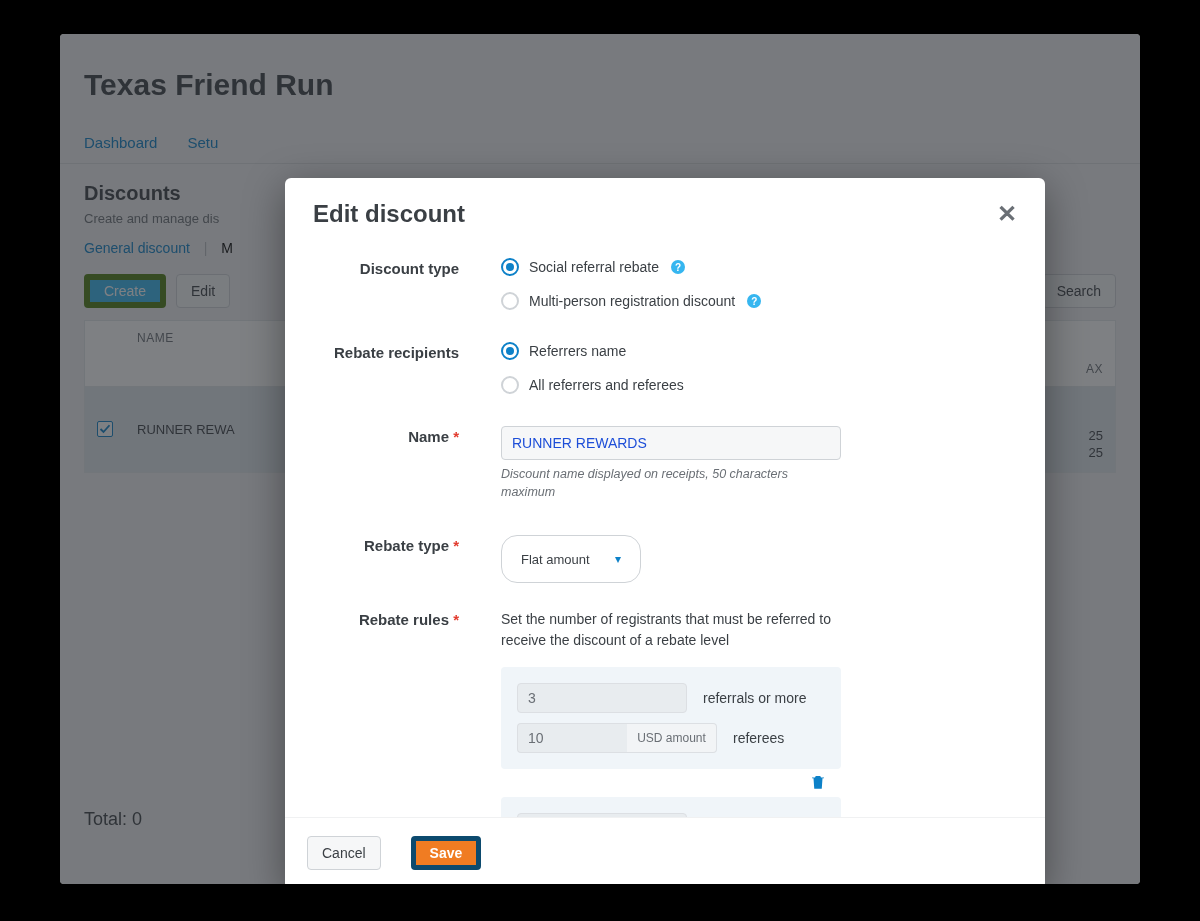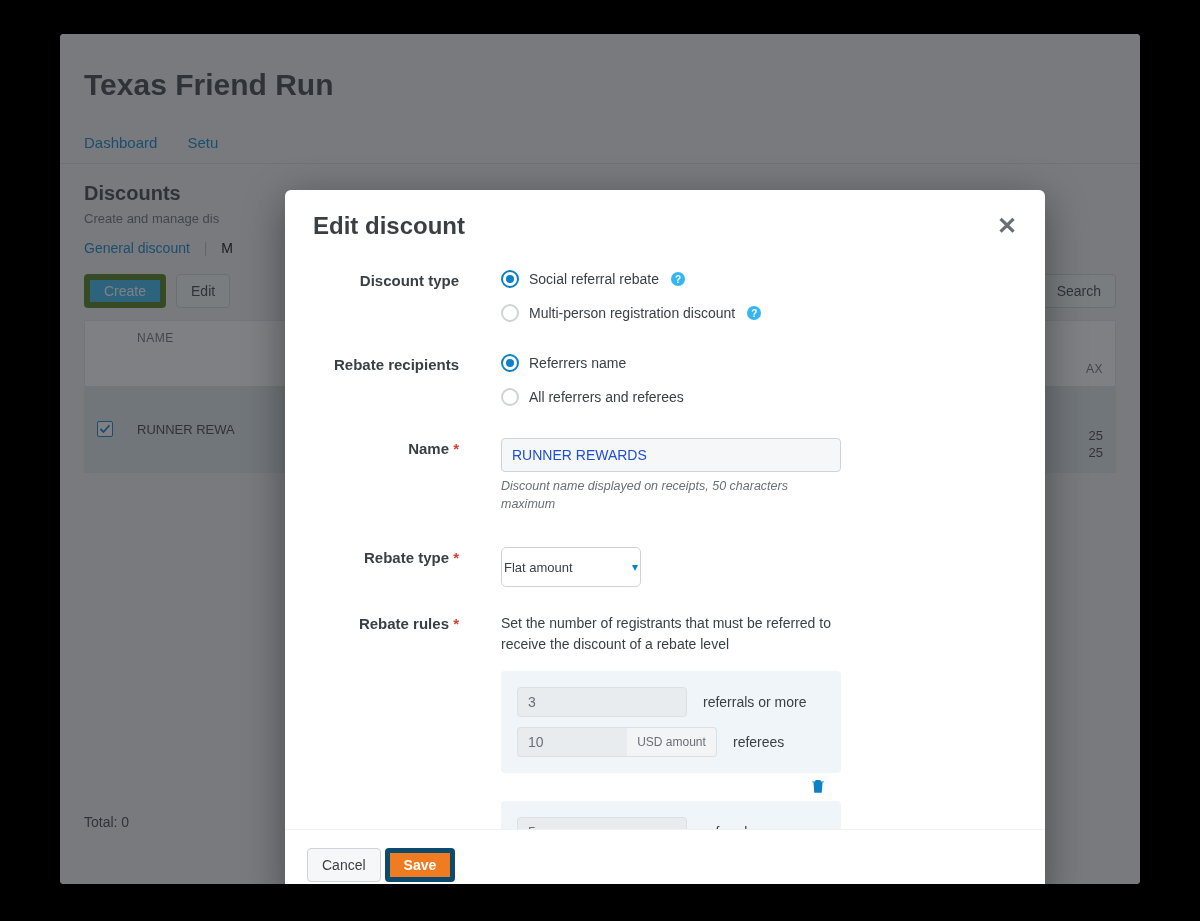--- a/index.html
+++ b/index.html
@@ -22,54 +22,54 @@
   .search-wrap { margin-left: auto; display: flex; gap: 8px; align-items: center; }
   .search-input { height: 34px; width: 200px; border: 1px solid #cfd3d7; border-radius: 4px; padding: 0 10px; font-size: 13px; color: #6a6f75; background: #fff; }
   .table { border: 1px solid #e2e5e8; background: #fff; }
   .table-header { display: flex; padding: 10px 12px; font-size: 12px; color: #6a6f75; letter-spacing: 0.5px; background: #fff; border-bottom: 1px solid #e2e5e8; }
   .col-check { width: 40px; }
   .col-name { flex: 1; }
   .col-max { width: 60px; text-align: right; margin-top: 31px; }
   .table-row { display: flex; align-items: center; padding: 10px 12px; background: #dfe5eb; font-size: 13px; color: #3a3f44; }
   .checkbox { width: 16px; height: 16px; border: 1px solid #0d81c8; border-radius: 2px; background: #fff; display: inline-flex; align-items: center; justify-content: center; }
   .checkbox svg { width: 12px; height: 12px; }
-  .total { padding: 22px 24px; font-size: 14px; color: #3a3f44; }
+  .total { padding: 22px 24px; font-size: 18px; color: #3a3f44; }
 
   
   .overlay { position: absolute; inset: 0; background: rgba(40,44,48,0.6); }
-  .modal { position: absolute; left: 225px; top: 156px; width: 760px; height: 710px; background: #fff; border-radius: 6px; box-shadow: 0 10px 40px rgba(0,0,0,0.4); display: flex; flex-direction: column; overflow: hidden; }
+  .modal { position: absolute; left: 225px; top: 144px; width: 760px; height: 710px; background: #fff; border-radius: 6px; box-shadow: 0 10px 40px rgba(0,0,0,0.4); display: flex; flex-direction: column; overflow: hidden; }
   .modal-header { display: flex; align-items: center; justify-content: space-between; padding: 22px 28px 12px 28px; }
   .modal-title { font-size: 24px; font-weight: 700; color: #3a3f44; }
   .close { font-size: 24px; color: #6a6f75; cursor: pointer; font-weight: 700; line-height: 1; }
   .modal-body { flex: 1; overflow: hidden; padding: 10px 28px 0 28px; }
   .form-row { display: flex; padding: 8px 0; gap: 18px; }
   .form-label { width: 170px; text-align: right; padding-right: 24px; font-size: 15px; font-weight: 700; color: #3a3f44; padding-top: 2px; }
   .form-body { flex: 1; font-size: 14px; color: #3a3f44; }
   .req { color: #e23c2f; }
   .radio-row { display: flex; align-items: center; gap: 10px; margin-bottom: 16px; }
   .radio { width: 18px; height: 18px; border-radius: 50%; border: 2px solid #cfd3d7; display: inline-flex; align-items: center; justify-content: center; }
   .radio.selected { border-color: #0d81c8; }
   .radio.selected::after { content: ""; width: 8px; height: 8px; border-radius: 50%; background: #0d81c8; }
   .help-icon { width: 14px; height: 14px; border-radius: 50%; background: #36b6f0; color: #fff; font-size: 10px; font-weight: 700; display: inline-flex; align-items: center; justify-content: center; margin-left: 2px; }
   .text-input { width: 340px; height: 34px; border: 1px solid #cfd3d7; border-radius: 4px; padding: 0 10px; font-size: 14px; color: #1d4ed8; background: #f6f7f8; }
   .hint { font-size: 12.5px; font-style: italic; color: #6a6f75; margin-top: 6px; line-height: 1.4; max-width: 340px; }
-  .select { width: 140px; height: 40px; border: 1px solid #cfd3d7; border-radius: 5px; background: #fff; padding: 0 2px; font-size: 13px; color: #3a3f44; display: inline-flex; align-items: center; justify-content: space-between; }
+  .select { width: 140px; height: 48px; border: 1px solid #cfd3d7; border-radius: 16px; background: #fff; padding: 0 19px; font-size: 13px; color: #3a3f44; display: inline-flex; align-items: center; justify-content: space-between; }
   .chevron { color: #0d81c8; font-size: 12px; }
   .rules-desc { font-size: 14px; color: #3a3f44; line-height: 1.5; max-width: 360px; margin-bottom: 16px; }
   .rule-block { background: #f0f5f9; border-radius: 4px; padding: 16px; width: 340px; margin-bottom: 16px; position: relative; }
   .rule-line { display: flex; align-items: center; gap: 16px; margin-bottom: 10px; }
   .rule-line:last-child { margin-bottom: 0; }
   .small-input { width: 170px; height: 30px; border: 1px solid #dcdfe3; border-radius: 4px; padding: 0 10px; background: #e8ecef; font-size: 14px; color: #6a6f75; }
   .unit-wrap { display: flex; width: 200px; }
   .unit-wrap .small-input { width: 110px; border-top-right-radius: 0; border-bottom-right-radius: 0; border-right: none; }
   .unit { width: 90px; height: 30px; border: 1px solid #dcdfe3; border-left: none; border-top-right-radius: 4px; border-bottom-right-radius: 4px; background: #f2f4f6; font-size: 12px; color: #6a6f75; display: inline-flex; align-items: center; justify-content: center; }
   .rule-text { font-size: 14px; color: #3a3f44; }
   .trash { position: absolute; right: 14px; top: -24px; width: 18px; height: 18px; cursor: pointer; }
   .trash svg { width: 18px; height: 18px; fill: #0d81c8; }
-  .modal-footer { display: flex; gap: 4px; padding: 18px 22px; border-top: 1px solid #f0f1f2; background: #fff; }
+  .modal-footer { display: flex; gap: 30px; padding: 18px 22px; border-top: 1px solid #f0f1f2; background: #fff; }
 </style>
 </head>
 <body>
 
 <div class="frame">
   <div class="page-title">Texas Friend Run</div>
   <div class="tabs">
     <a href="#">Dashboard</a>
     <a href="#">Setu</a>
   </div>

